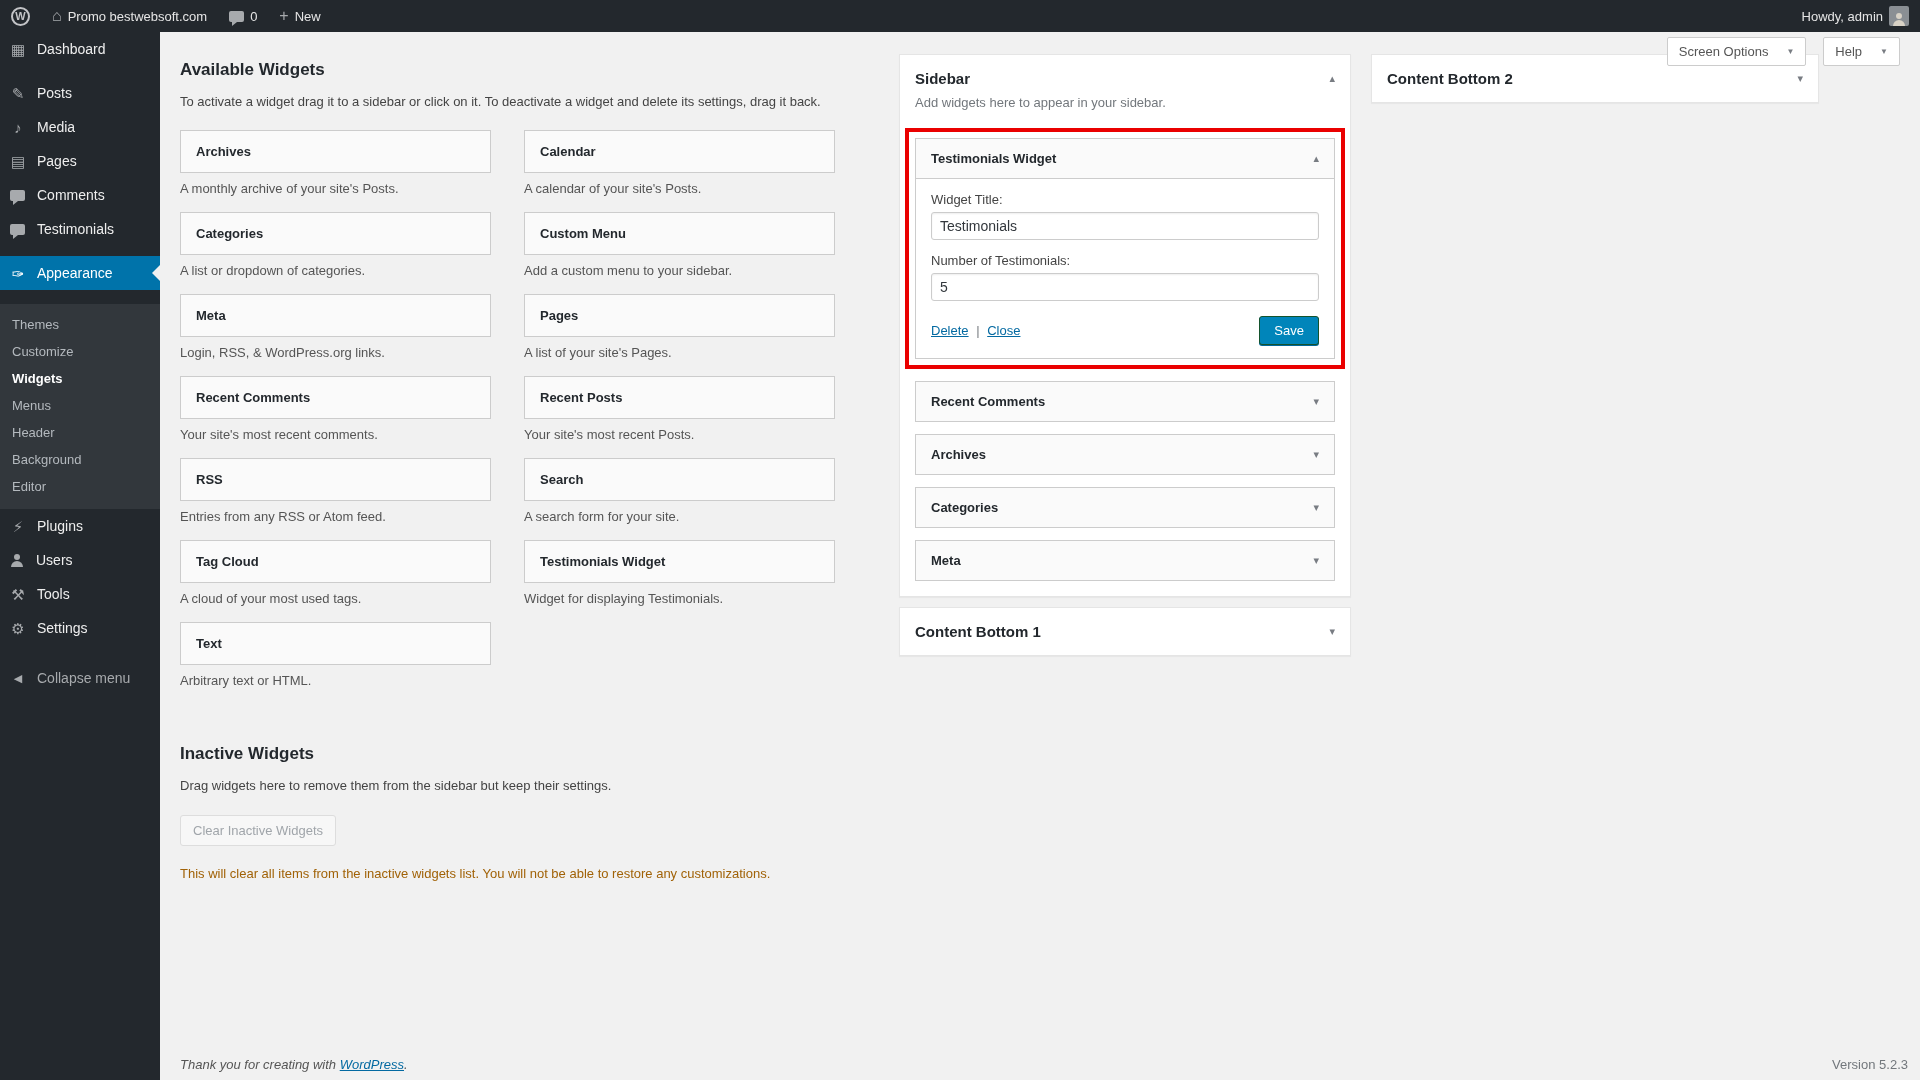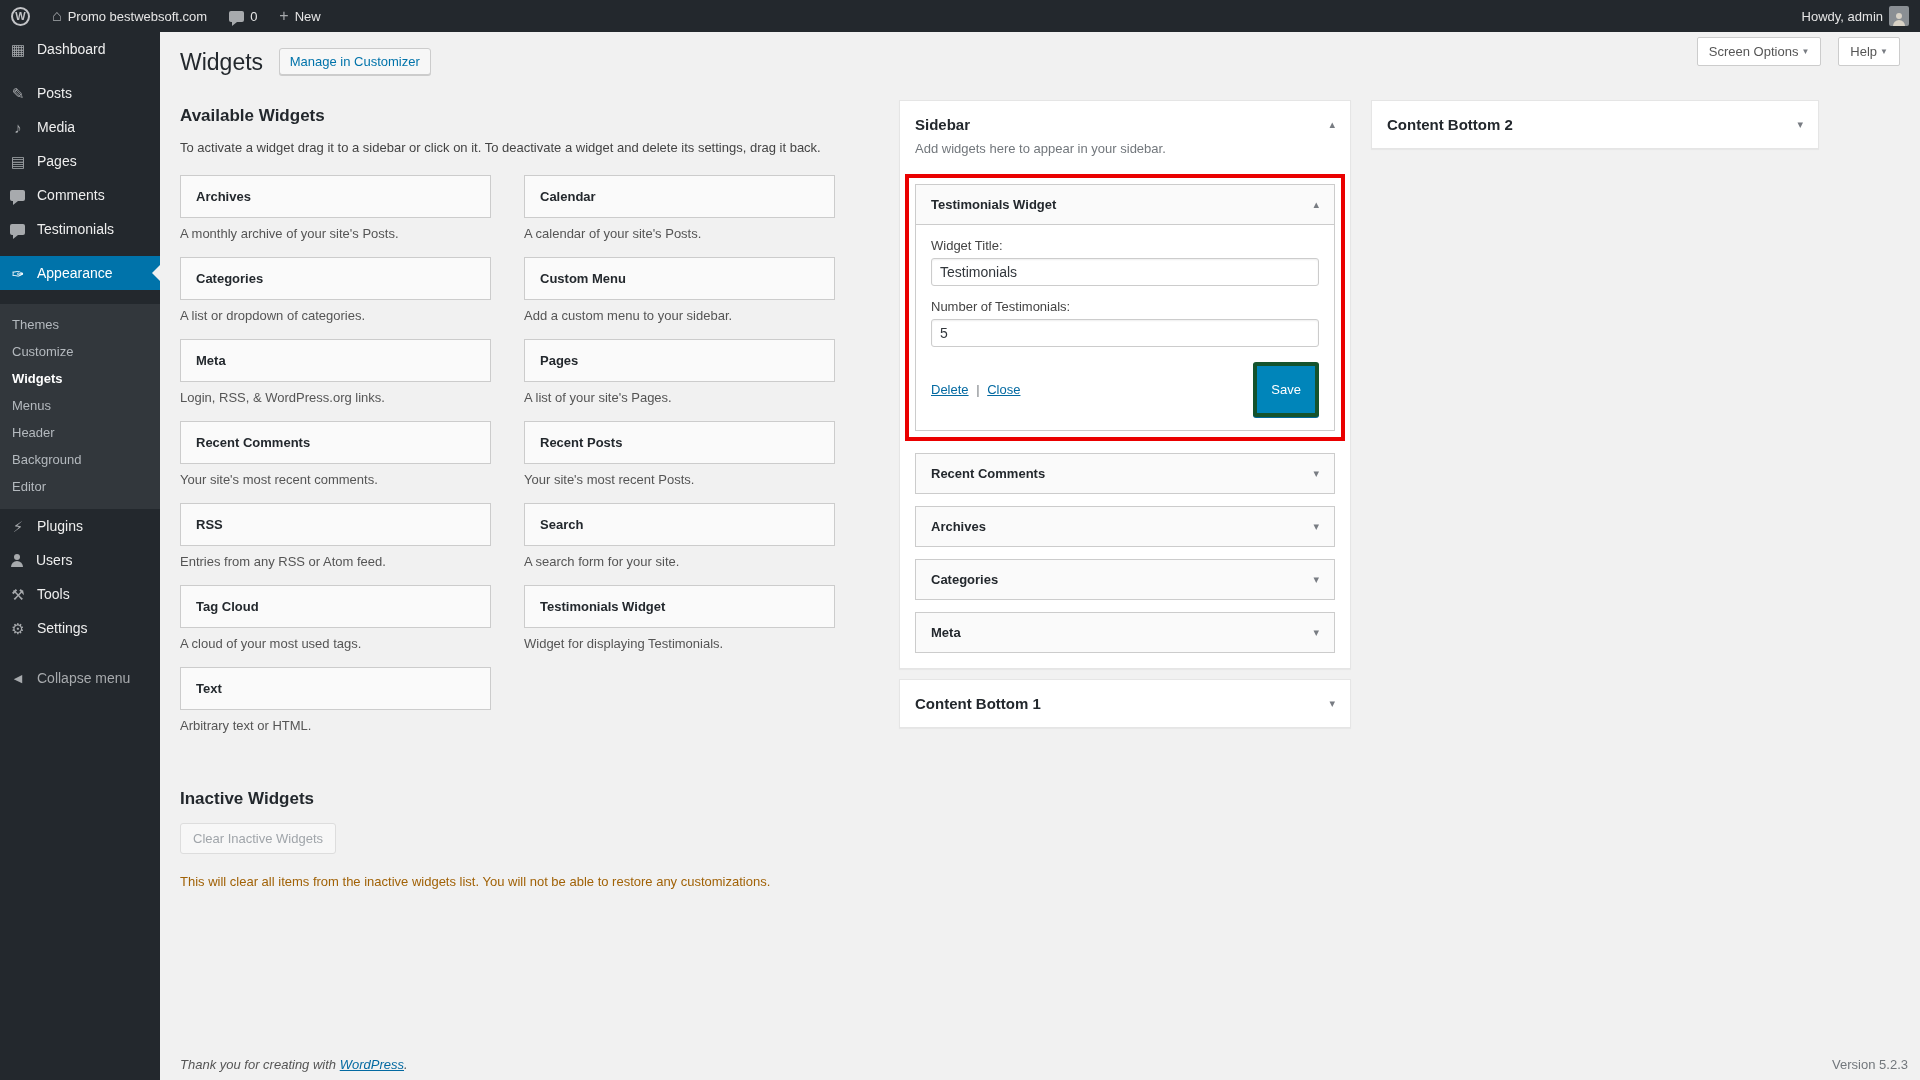--- a/index.html
+++ b/index.html
@@ -38,21 +38,21 @@
   .menu-sep { height:10px; }
   .submenu { background:#32373c; padding:7px 0 9px;margin-top:14px; }
   .submenu-item { padding:6px 12px; color:#b4b9be; font-size:13px; cursor:pointer; }
   .submenu-item.current { color:#fff; font-weight:bold; }
   .collapse-item { margin-top:16px; color:#a7aaad; }
   .collapse-item .mi-icon { font-size:11px; }
   
   .content { position:absolute; top:32px; left:160px; right:0; bottom:0; padding:0 20px; }
   .screen-meta { position:absolute; top:5px; right:20px; display:flex; gap:17px; }
   .meta-btn { background:#fff; border:1px solid #ccc; border-radius:2px; padding:6px 11px;
-    font-size:13px; color:#555; display:flex; align-items:center; gap:3px; cursor:pointer;
+    font-size:13px; color:#555; display:flex; align-items:center; gap:18px; cursor:pointer;
     font-family:inherit; }
   .caret { font-size:8px; color:#787c82; }
   .title-row { padding-top:16px; }
   .page-title { display:inline-block; margin:0; font-size:23px; font-weight:400; color:#23282d; line-height:1.3; }
   .page-title-action { margin-left:12px; vertical-align:4px; background:#f7f7f7; border:1px solid #ccc;
     color:#0073aa; padding:5px 10px; border-radius:3px; font-size:13px; cursor:pointer;
     box-shadow:0 1px 0 #ccc; font-family:inherit; }
   .columns { display:flex; align-items:flex-start; margin-top:22px; }
   .col-available { width:655px; margin-right:64px; }
   .col-sidebar   { width:452px; margin-right:20px; }
@@ -81,21 +81,21 @@
   .collapsed-widget { margin-bottom:12px; }
   .annotation { border:4px solid #ea0000; padding:6px; margin:0 -10px 12px; }
   .widget-form { border:1px solid #ccc; border-top:none; background:#fff; padding:13px 15px 13px; }
   .widget-form label { display:block; margin-bottom:5px; color:#444; }
   .widget-form input[type="text"] { width:100%; padding:5px 8px; font-size:14px; border:1px solid #ccc;
     border-radius:3px; box-shadow:inset 0 1px 2px rgba(0,0,0,.07); margin-bottom:13px; color:#32373c;
     font-family:inherit; background:#fff; }
   .widget-actions { display:flex; justify-content:space-between; align-items:center; margin-top:2px; }
   .link { color:#0369a1; text-decoration:underline; cursor:pointer; }
   .sep { color:#787c82; margin:0 4px; text-decoration:none; }
-  .button-primary { background:#0085ba; border:4px solid #14532d; color:#fff; padding:16px 14px;
+  .button-primary { background:#0085ba; border:1px solid #14532d; color:#fff; padding:6px 14px;
     border-radius:3px; font-size:13px; cursor:pointer; box-shadow:0 1px 0 #006799; font-family:inherit; }
   
   .footer { position:absolute; bottom:8px; left:20px; right:12px; display:flex;
     justify-content:space-between; align-items:center; }
   .footer-left { font-style:italic; color:#555; }
   .footer-left .link { font-style:italic; }
   .footer-right { color:#72777c; }
 </style>
 </head>
 <body>
@@ -197,24 +197,20 @@
     <button class="meta-btn">
       <span>Screen Options</span>
       <span class="caret">▼</span>
     </button>
     <button class="meta-btn">
       <span>Help</span>
       <span class="caret">▼</span>
     </button>
   </div>
 
-  <div class="title-row">
-    <h1 class="page-title">Widgets</h1>
-    <button class="page-title-action">Manage in Customizer</button>
-  </div>
 
   <div class="columns">
 
     <div class="col-available">
       <h2 class="section-title">Available Widgets</h2>
       <p class="section-desc">To activate a widget drag it to a sidebar or click on it. To deactivate a widget and delete its settings, drag it back.</p>
       <div class="aw-grid">
         <div class="aw-col">
           <div>
             <div class="aw-title">Archives</div>
@@ -268,20 +264,21 @@
           </div>
           <div>
             <div class="aw-title">Testimonials Widget</div>
             <p class="aw-item-desc">Widget for displaying Testimonials.</p>
           </div>
         </div>
       </div>
 
       <div class="inactive-section">
         <h2 class="section-title">Inactive Widgets</h2>
+        <p class="section-desc">Drag widgets here to remove them from the sidebar but keep their settings.</p>
         <button class="button-disabled">Clear Inactive Widgets</button>
         <p class="inactive-note">This will clear all items from the inactive widgets list. You will not be able to restore any customizations.</p>
       </div>
     </div>
 
     <div class="col-sidebar">
       <div class="panel">
         <div class="panel-header">
           <span class="panel-title">Sidebar</span>
           <span class="panel-toggle">▴</span>

